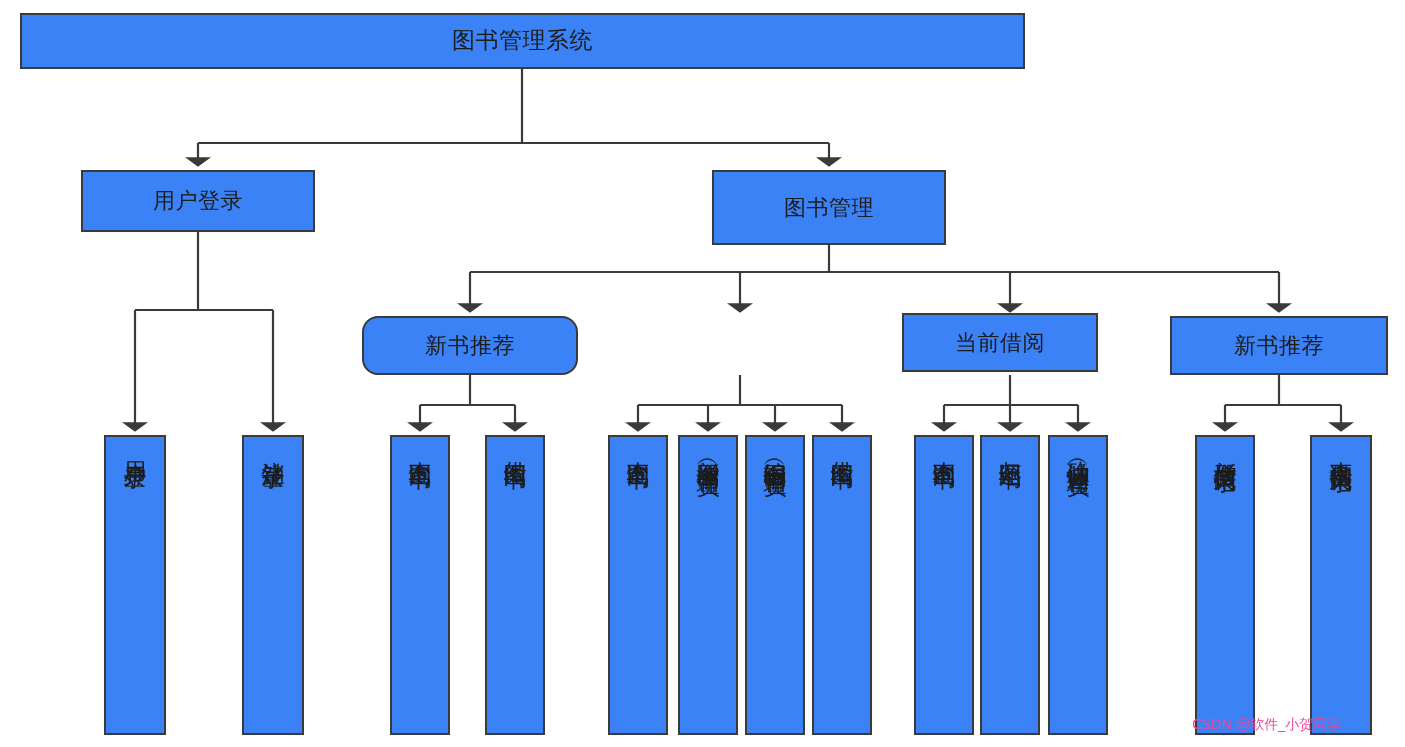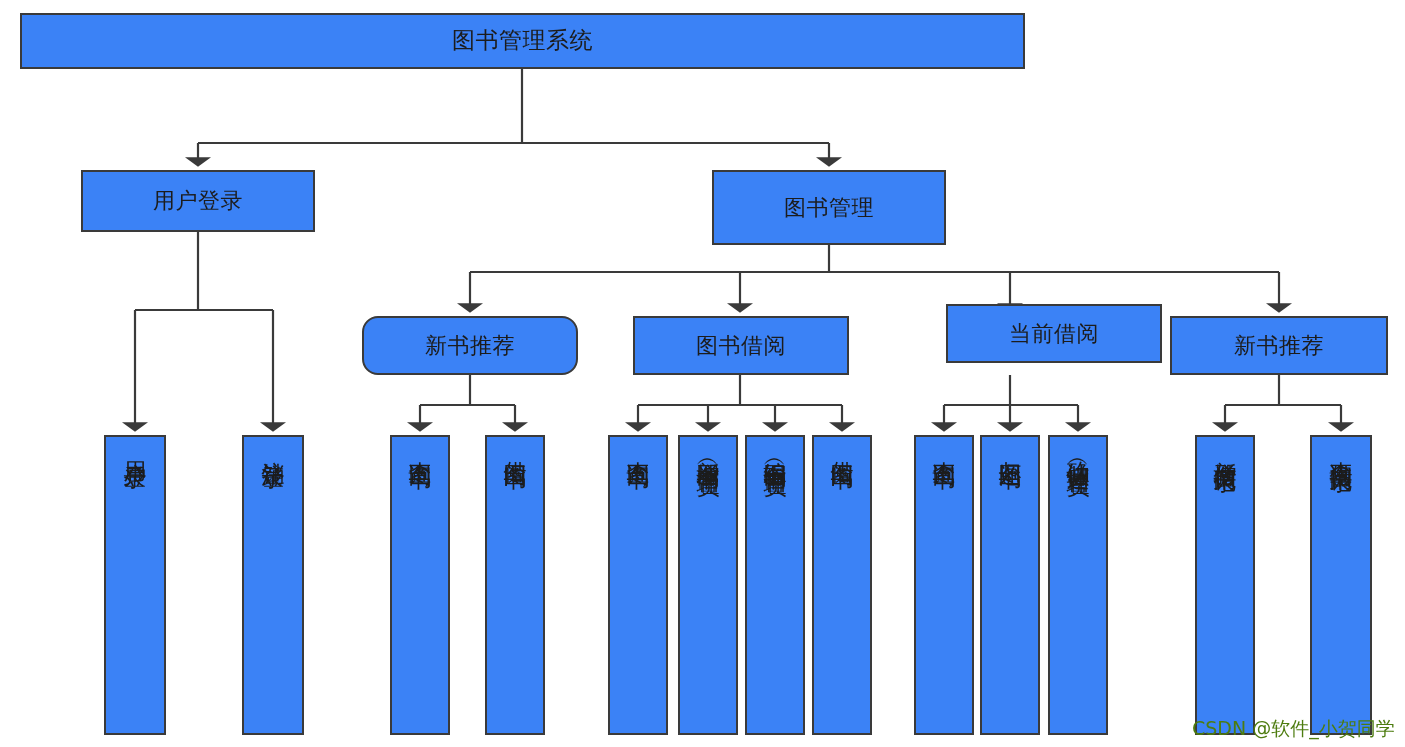--- a/index.html
+++ b/index.html
@@ -57,22 +57,22 @@
     writing-mode: vertical-rl;
     text-orientation: upright;
     font-size: 23px;
     line-height: 1.0;
     letter-spacing: 2px;
     white-space: nowrap;
   }
   .node.root .label { font-size: 23px; }
   .watermark {
     position: absolute;
-    color: #4d7c0f;
-    font-size: 19px;
+    color: #ec4899;
+    font-size: 14px;
     white-space: nowrap;
     z-index: 5;
     font-family: "DejaVu Sans", "Liberation Sans", sans-serif;
   }
 </style>
 </head>
 <body>
 
 <div id="canvas">
 
@@ -133,24 +133,21 @@
   <div class="node horiz" style="left:81px; top:170px; width:234px; height:62px;">
     <span class="label">用户登录</span>
   </div>
   <div class="node horiz" style="left:712px; top:170px; width:234px; height:75px;">
     <span class="label">图书管理</span>
   </div>
 
   <div class="node horiz" style="left:362px; top:316px; width:216px; height:59px;border-radius:16px;">
     <span class="label">新书推荐</span>
   </div>
-  <div class="node horiz" style="left:633px; top:316px; width:216px; height:59px;">
-    <span class="label">图书借阅</span>
-  </div>
-  <div class="node horiz" style="left:902px; top:304px; width:216px; height:59px;margin-left:44px;">
+  <div class="node horiz" style="left:902px; top:313px; width:196px; height:59px;">
     <span class="label">当前借阅</span>
   </div>
   <div class="node horiz" style="left:1170px; top:316px; width:218px; height:59px;">
     <span class="label">新书推荐</span>
   </div>
 
   <div class="node vert" style="left:104px; top:435px; width:62px; height:300px;">
     <span class="label">用户登录</span>
   </div>
   <div class="node vert" style="left:242px; top:435px; width:62px; height:300px;">

